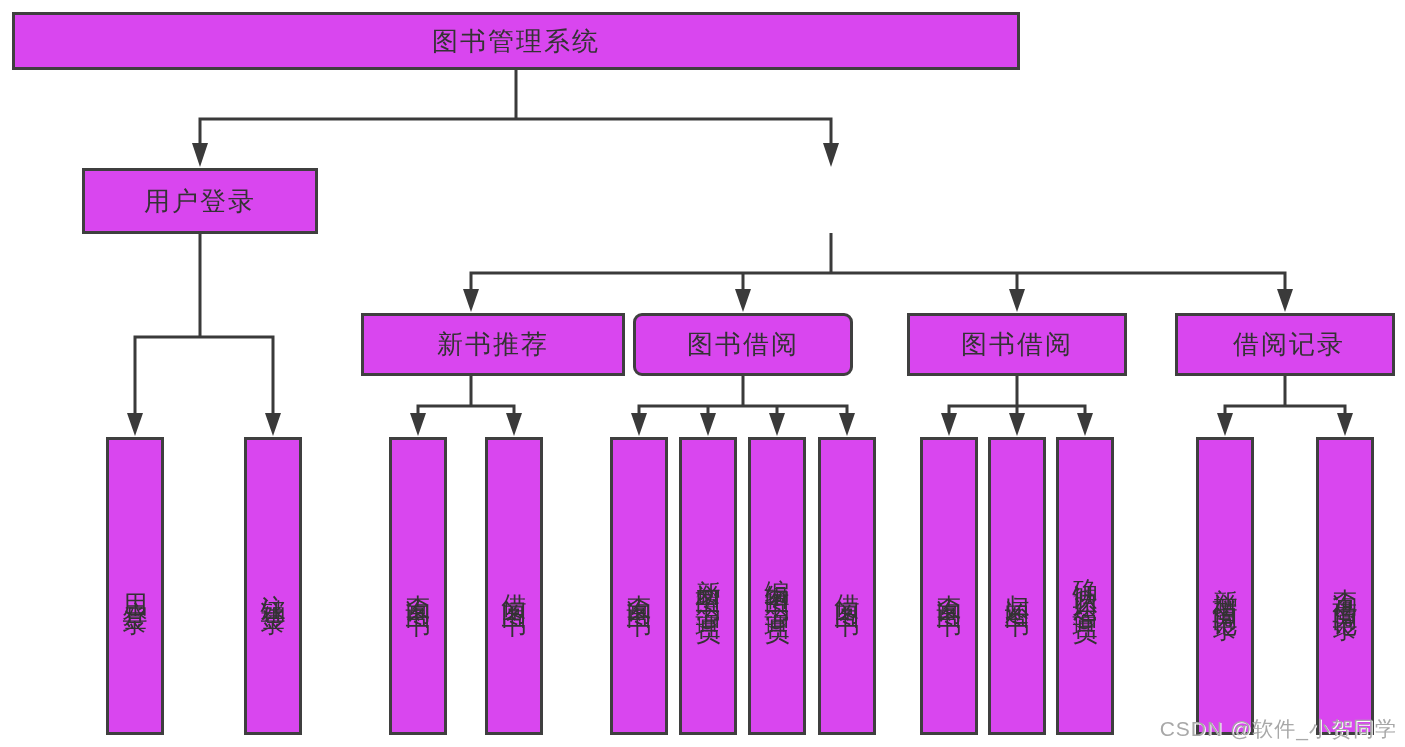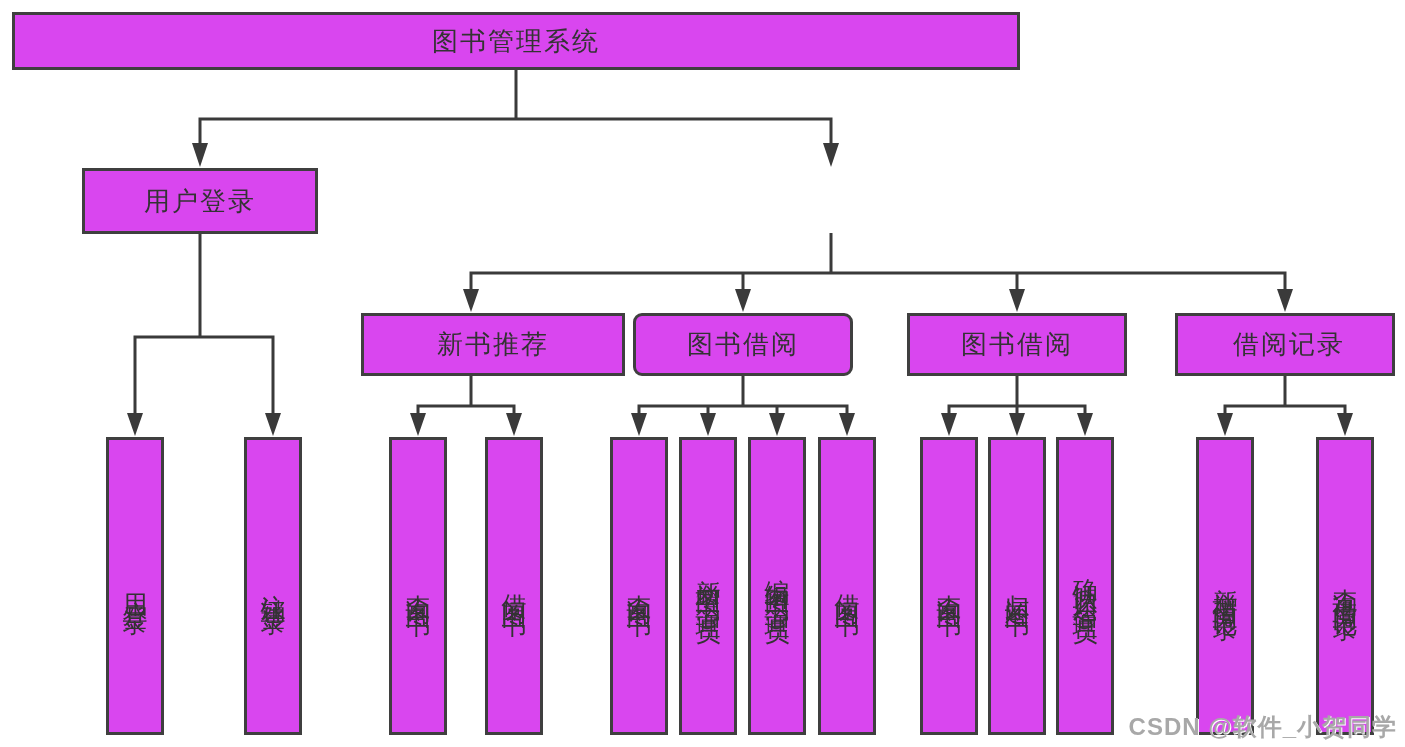--- a/index.html
+++ b/index.html
@@ -55,27 +55,26 @@
   #n-bb-borrow   { left: 818px; }
   #n-cb-query    { left: 920px; }
   #n-cb-return   { left: 988px; }
   #n-cb-confirm  { left: 1056px; }
   #n-br-add      { left: 1196px; }
   #n-br-query    { left: 1316px; }
   .watermark {
     position: absolute;
     right: 8px;
     bottom: 4px;
-    font-size: 24px;
+    font-size: 21px;
     letter-spacing: 1px;
     color: #a8a8a8;
     text-shadow: 1px 1px 0 #ffffff;
     z-index: 5;
     white-space: nowrap;
-    font-weight: bold;
   }
 </style>
 </head>
 <body>
 
 <div class="stage">
 
   <svg class="connectors" viewBox="0 0 1405 747" xmlns="http://www.w3.org/2000/svg">
     <g stroke="#3a3a3a" stroke-width="3" fill="none">
 

